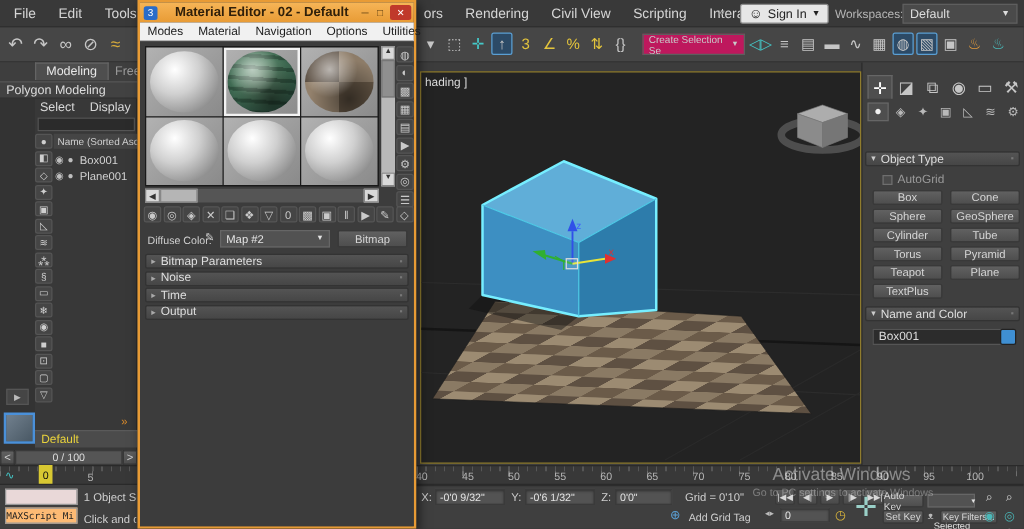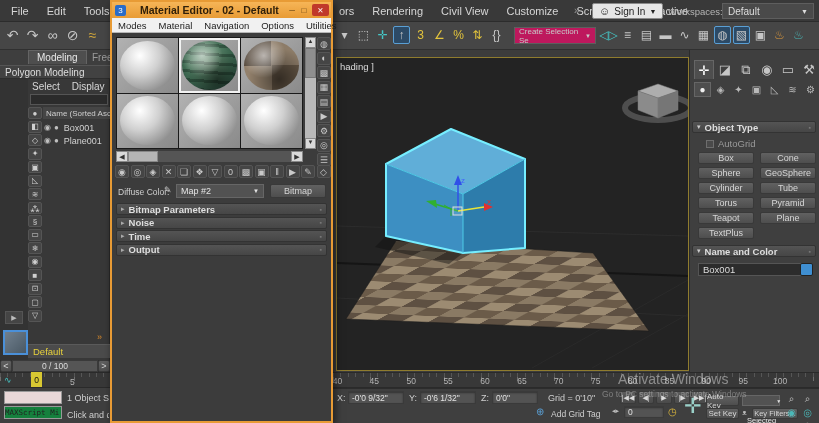--- a/index.html
+++ b/index.html
@@ -43,21 +43,21 @@
       radial-gradient(circle at 64% 78%, rgba(0,0,0,.55), rgba(0,0,0,0) 58%),
       repeating-linear-gradient(4deg, rgba(16,36,26,.38) 0 3px, rgba(0,0,0,0) 3px 9px),
       radial-gradient(circle at 45% 40%, #7fa98a, #3f6a52 55%, #24453a 90%); }
   .slot.brown::after { background:
       radial-gradient(circle at 36% 30%, rgba(255,255,255,.6), rgba(255,255,255,0) 45%),
       radial-gradient(circle at 64% 78%, rgba(0,0,0,.5), rgba(0,0,0,0) 60%),
       conic-gradient(#8d7c68 0 25%, #675847 0 50%, #93816c 0 75%, #574a3d 0); }
   .slot.active { box-shadow:inset 0 0 0 2px #f2f2f2; }
   .me-icon { width:14px; height:13px; display:flex; align-items:center; justify-content:center; font-size:9px; color:#c9c9c9; background:#454545; border:1px solid #555; border-radius:2px; flex:none; }
   .rollout { height:12px; background:linear-gradient(#545454,#464646); border:1px solid #333; border-radius:2px; display:flex; align-items:center; padding:0 4px; gap:4px; margin-bottom:1.5px; }
-  .rollout .tt { font-size:9.5px; font-weight:bold; color:#dedede; }
+  .rollout .tt { font-size:9.5px; font-weight:normal; color:#dedede; }
   .dd-dark { background:#525252; border:1px solid #666; color:#e4e4e4; font-size:9px; padding:0 4px; justify-content:space-between; }
   .gbtn { background:linear-gradient(#616161,#4e4e4e); border:1px solid #393939; border-radius:2px; color:#d6d6d6; font-size:9px; display:flex; align-items:center; justify-content:center; }
 
   
   .viewport { left:336px; top:57px; width:353px; height:314px; background:#232323; border:1px solid #8f7c2e; z-index:5; }
 
   
   .cpanel { left:689px; top:50px; width:130px; height:322px; background:#3f3f3f; border-left:1px solid #2b2b2b; }
   .cp-tab { width:20px; height:19px; display:flex; align-items:center; justify-content:center; color:#c6c6c6; font-size:13px; }
   .cp-tab.hl { background:#4e4e4e; border:1px solid #666; border-bottom:none; color:#fff; }
@@ -89,21 +89,20 @@
         <span class="menu-item">Edit</span>
         <span class="menu-item">Tools</span>
         <span class="menu-item">Gro</span>
       </div>
   </div>
   <div class="abs flex" style="left:330px; top:0; height:22px;">
 
   <span class="menu-item">ors</span>
       <span class="menu-item">Rendering</span>
       <span class="menu-item">Civil View</span>
-      <span class="menu-item">Customize</span>
       <span class="menu-item">Scripting</span>
       <span class="menu-item">Interactive</span>
     </div>
   <span class="abs" style="left:574px; top:5px; color:#999; font-size:10px;">»</span>
   <div class="abs flex signin" style="left:592px; top:3px;">
     <span style="font-size:11px;">☺</span>
     <span>Sign In</span>
     <span style="font-size:7px;">▼</span>
   </div>
   <span class="abs" style="left:668px; top:6px; color:#b5b5b5; font-size:9.5px;">Workspaces:</span>
@@ -216,21 +215,21 @@
     <span class="gbtn" style="width:12px; height:12px;">&gt;</span>
   </div>
 
   <div class="abs ruler" style="left:0; top:372px; width:110px; height:16px;"></div>
   <span class="abs" style="left:4px; top:375px; color:#45c8c8; font-size:9px;">∿</span>
   <span class="abs" style="left:31px; top:372px; width:11px; height:15px; background:#d8c832; color:#111; font-size:8.5px; display:flex; align-items:center; justify-content:center;">0</span>
   <span class="abs" style="left:70px; top:377px; color:#b5b5b5; font-size:8.5px;">5</span>
 
   <div class="abs" style="left:0; top:388px; width:110px; height:35px; background:#3f3f3f;"></div>
   <div class="abs" style="left:4px; top:391px; width:58px; height:13px; background:#e9d8d8; border:1px solid #999;"></div>
-  <div class="abs flex" style="left:4px; top:406px; width:58px; height:13px; background:#15803d; border:1px solid #999; overflow:hidden;">
+  <div class="abs flex" style="left:4px; top:406px; width:58px; height:13px; background:#fdba74; border:1px solid #999; overflow:hidden;">
     <span style="font-family:'DejaVu Sans Mono',monospace; font-size:7.5px; color:#222; white-space:nowrap;">MAXScript Mi</span>
   </div>
   <span class="abs stext" style="left:67px; top:393px; white-space:nowrap; overflow:hidden; width:42px;">1 Object Sel</span>
   <span class="abs stext" style="left:67px; top:410px; white-space:nowrap; overflow:hidden; width:42px;">Click and dra</span>
 
   <div class="abs viewport">
     <svg width="351" height="312" viewBox="0 0 351 312">
       <defs>
         <pattern id="tiles" width="44" height="44" patternUnits="userSpaceOnUse" patternTransform="matrix(1.15,0.05,-0.62,0.34,30,118)">
           <rect width="44" height="44" fill="#8a7a64"></rect>

